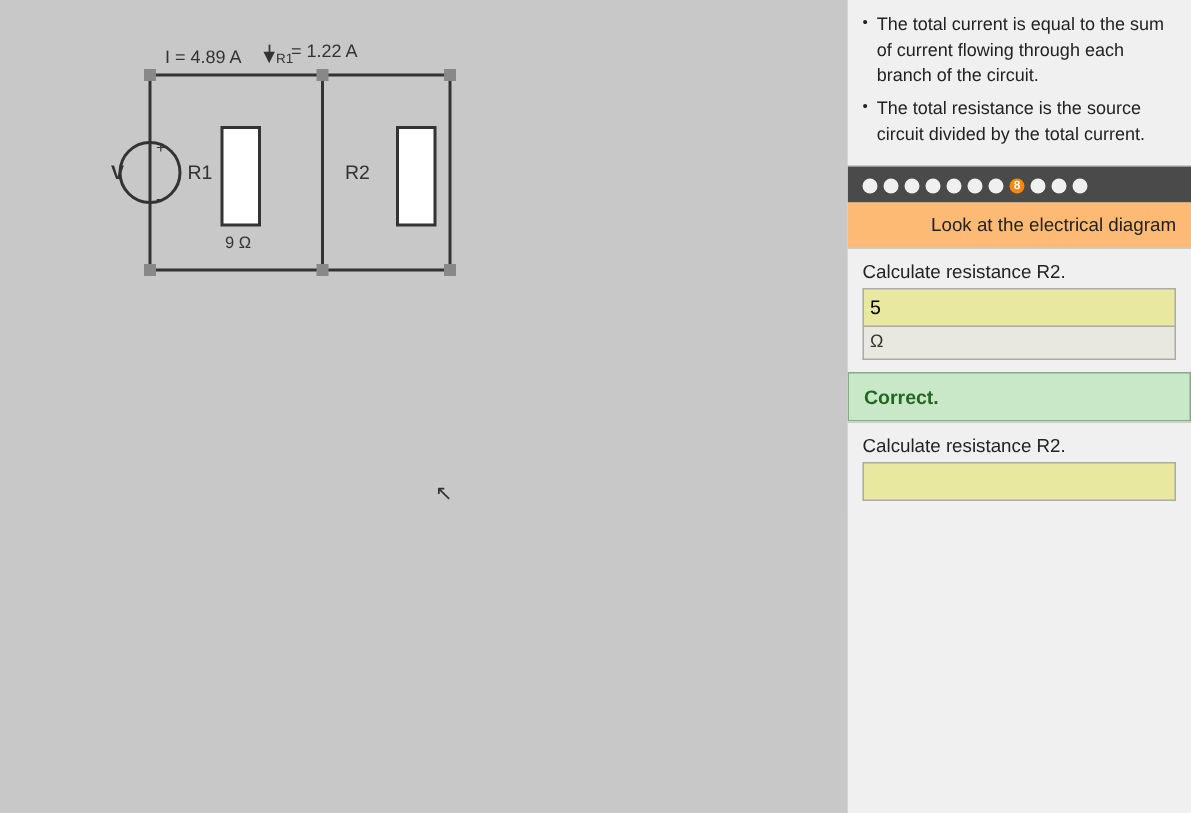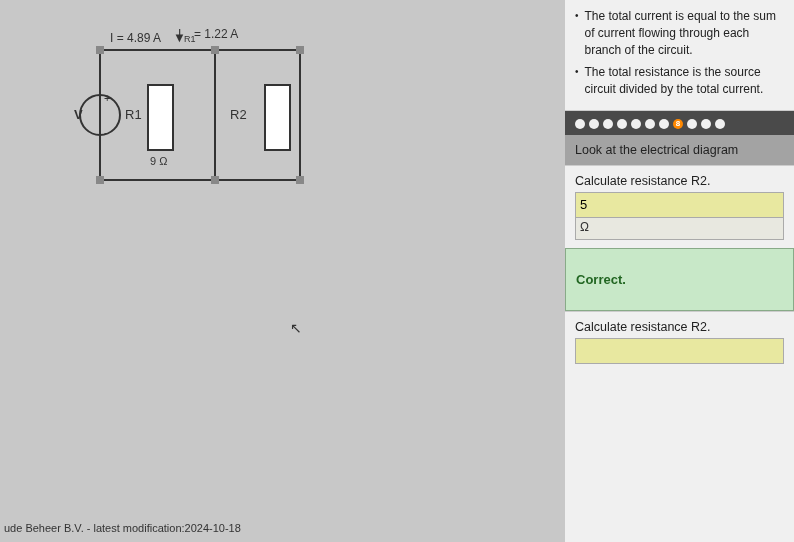--- a/index.html
+++ b/index.html
@@ -112,25 +112,26 @@
       color: white;
       font-size: 8px;
       display: flex;
       align-items: center;
       justify-content: center;
       font-weight: bold;
     }
 
     
     .question-section {
-      background: #a3a3a3;
+      background: #fdba74;
       padding: 8px 10px;
       font-size: 12.5px;
       color: #222;
       border-bottom: 1px solid #ccc;
+      text-align: right;
     }
 
     
     .calc-section {
       background: #f0f0f0;
       padding: 8px 10px;
       font-size: 12.5px;
       color: #222;
     }
 
@@ -158,21 +159,21 @@
       width: 209px;
       height: 22px;
       font-size: 12px;
       padding: 2px 4px;
       color: #333;
     }
 
     .correct-banner {
       background: #c8e8c8;
       border: 1px solid #88aa88;
-      padding: 23px 10px;
+      padding: 8px 10px;
       font-size: 13px;
       color: #226622;
       font-weight: bold;
     }
 
     .calc-section2 {
       background: #f0f0f0;
       padding: 8px 10px;
       font-size: 12.5px;
       color: #222;
@@ -242,21 +243,20 @@
       <text x="118" y="18" font-size="12" fill="#333">I</text>
       <text x="124" y="22" font-size="9" fill="#333">R1</text>
       <text x="134" y="18" font-size="12" fill="#333"> = 1.22 A</text>
 
       <text x="113" y="22" font-size="13" fill="#333">▼</text>
     </svg>
   </div>
 
   <div class="cursor">↖</div>
 
-  <div class="footer">ude Beheer B.V. - latest modification:2024-10-18</div>
 </div>
 
 <div class="right-panel">
 
   <div class="info-section">
     <div class="bullet-item">
       <span class="bullet-dot">•</span>
       <span>The total current is equal to the sum of current flowing through each branch of the circuit.</span>
     </div>
     <div class="bullet-item">

